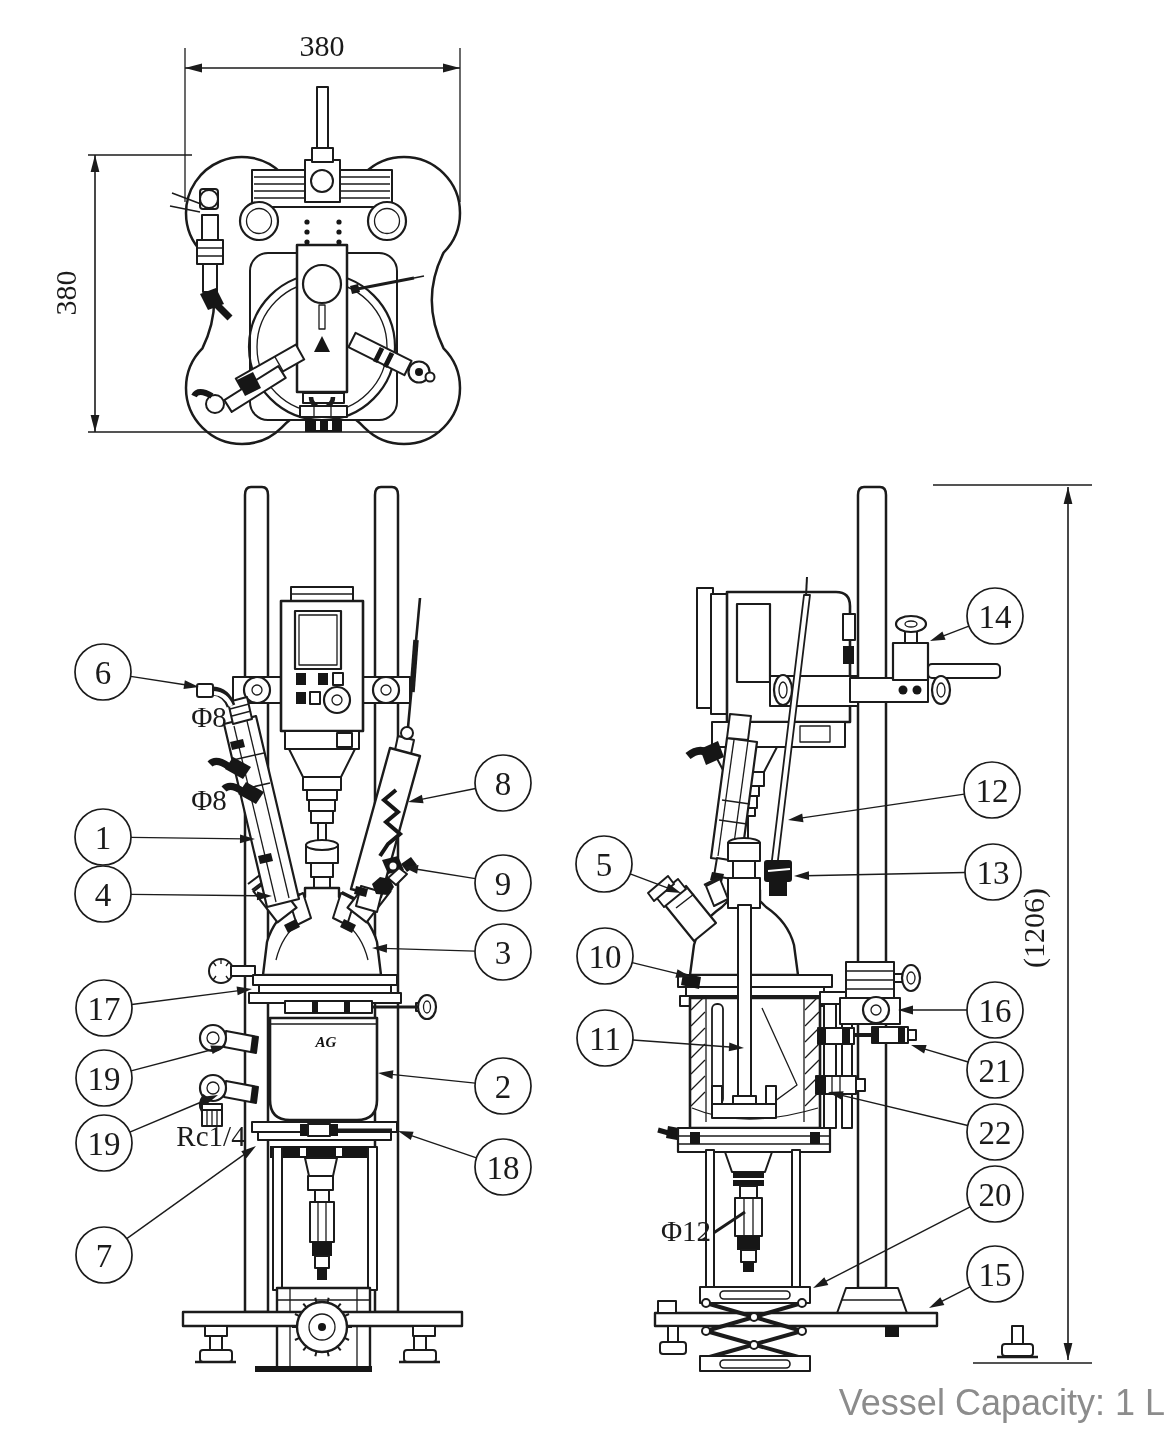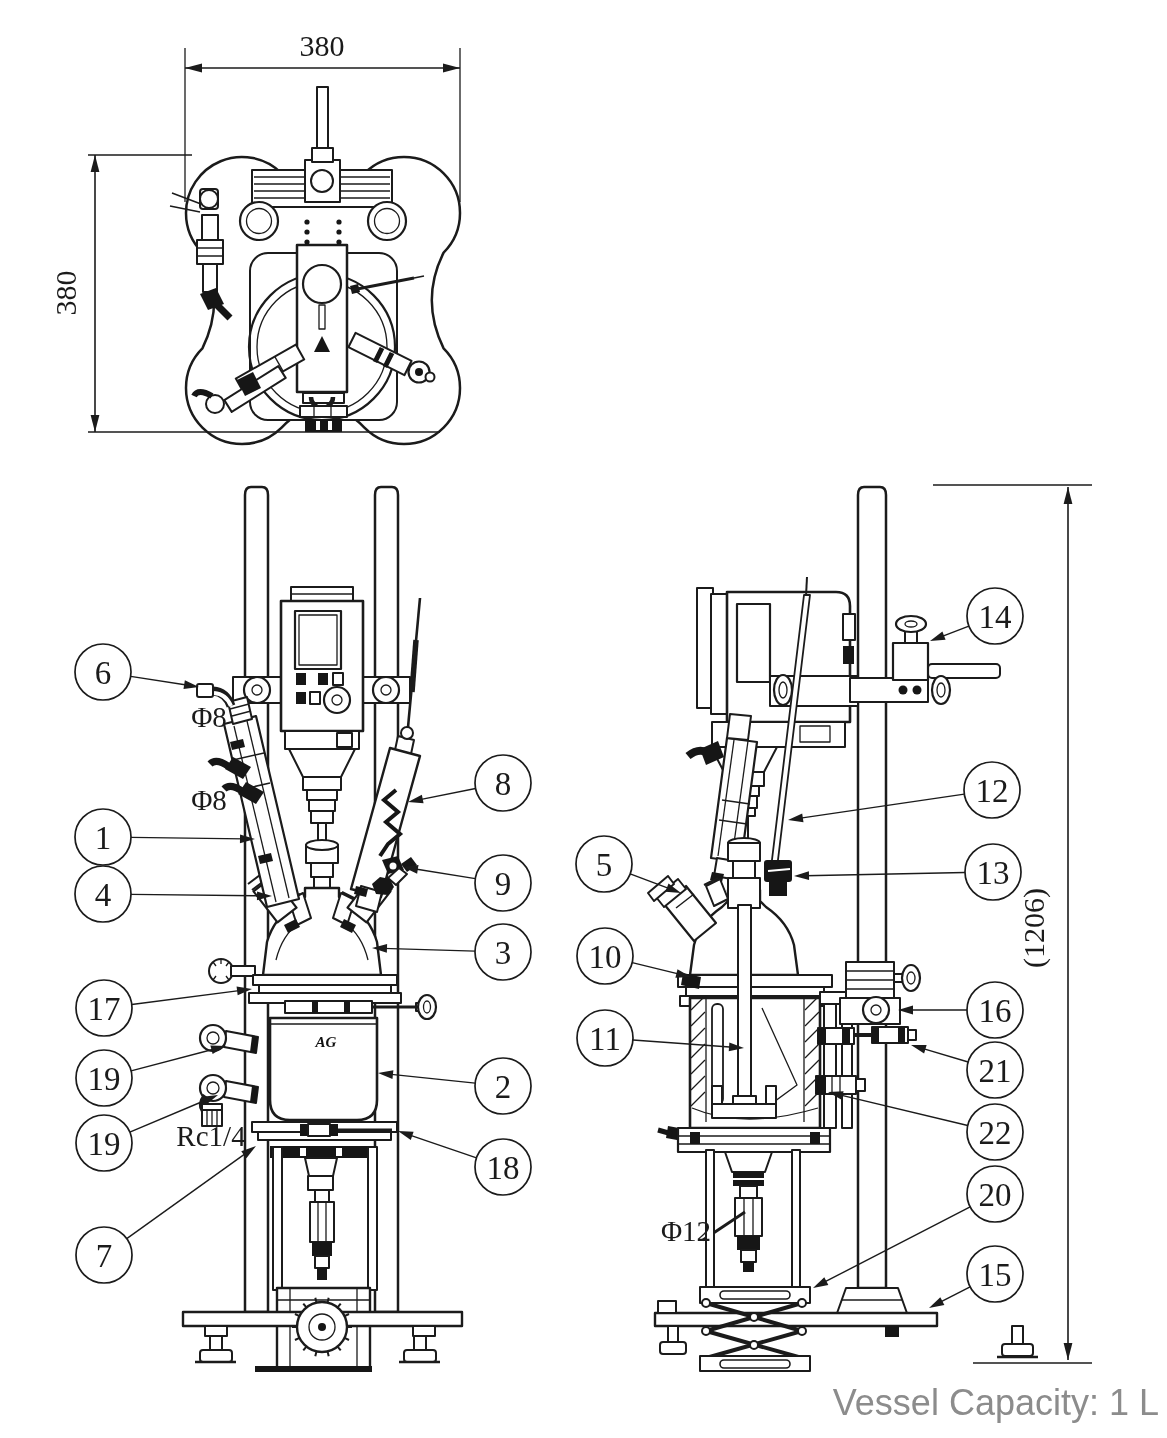--- a/index.html
+++ b/index.html
@@ -10,21 +10,21 @@
   .wt{fill:#ffffff;stroke:#1b1b1b;stroke-width:2;stroke-linejoin:round;}
   .ln{fill:none;stroke:#1b1b1b;stroke-width:2;stroke-linejoin:round;}
   .bk{fill:#161616;stroke:none;}
   .thin{stroke-width:1.3;}
   .s1{stroke-width:1.5;}
   .s22{stroke-width:2.2;}
   .s25{stroke-width:2.5;}
   .dimtxt{font-family:"Liberation Serif","DejaVu Serif",serif;font-size:30px;fill:#1b1b1b;}
   .calltxt{font-family:"Liberation Serif","DejaVu Serif",serif;font-size:33px;fill:#1b1b1b;}
   .anntxt{font-family:"Liberation Serif","DejaVu Serif",serif;font-size:29px;fill:#1b1b1b;}
-  #caption{position:absolute;top:1382px;right:8px;font-size:36px;color:#8c8c8c;
+  #caption{position:absolute;top:1382px;right:2px;font-size:36px;color:#8c8c8c;
            font-family:"Liberation Sans",sans-serif;white-space:nowrap;}
 </style>
 </head>
 <body>
 
 <div id="stage">
 <svg id="drawing" width="1167" height="1438" viewBox="0 0 1167 1438">
 
   <g id="top-view-g">
     <path class="wt s25" d="M 281.6,173.4 A 56 56 0 0 0 186,213 A 56 56 0 0 0 202.4,252.6 Q 226,300 202.4,348.4 A 56 56 0 0 0 186,388 A 56 56 0 0 0 242,444 A 56 56 0 0 0 281.6,427.6 Q 323,385 364.4,427.6 A 56 56 0 0 0 404,444 A 56 56 0 0 0 460,388 A 56 56 0 0 0 443.6,348.4 Q 420,300 443.6,252.6 A 56 56 0 0 0 460,213 A 56 56 0 0 0 404,157 A 56 56 0 0 0 364.4,173.4 Q 323,200 281.6,173.4 Z"></path>

